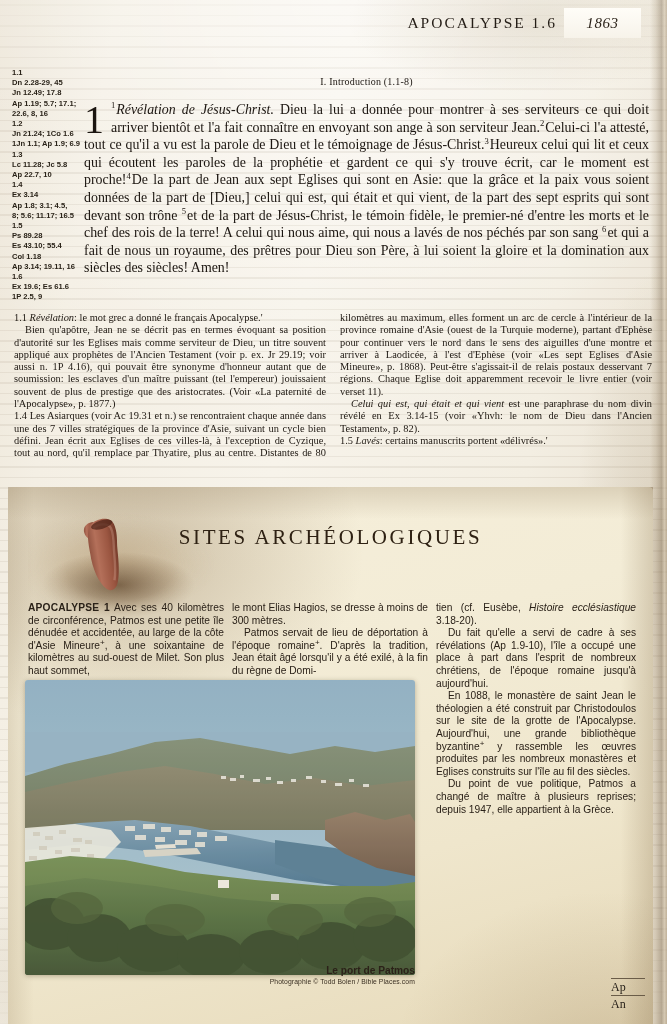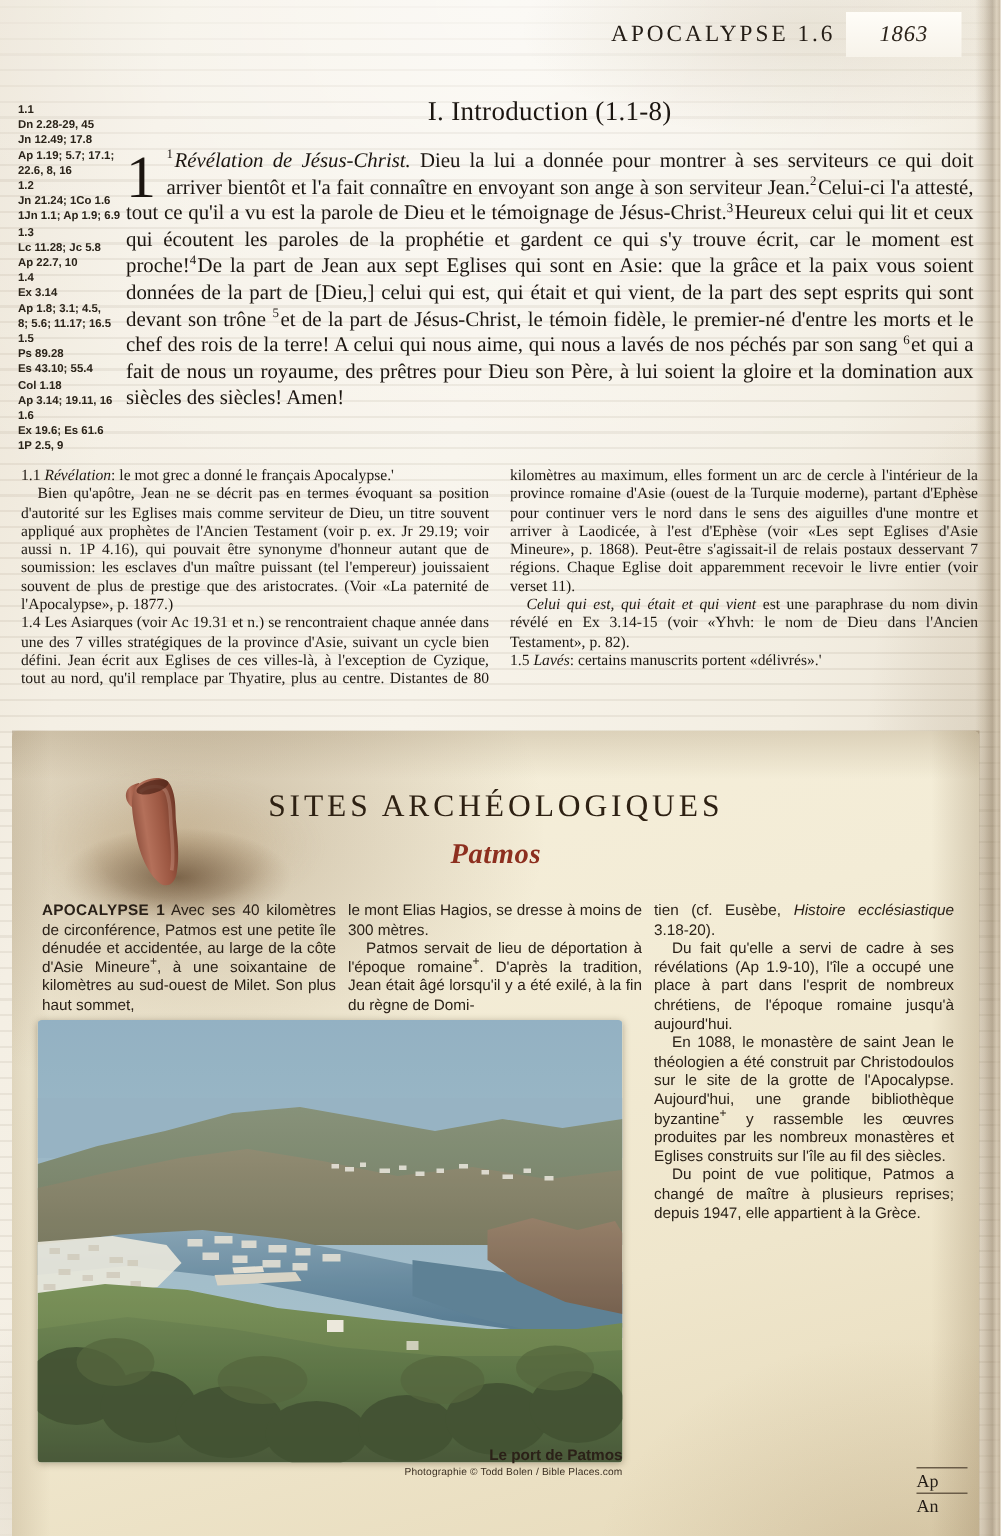--- a/index.html
+++ b/index.html
@@ -61,21 +61,21 @@
     font-size:7.6px;line-height:10.2px;color:#2a2319;font-weight:700;
   }
   #refs div{white-space:nowrap;}
 
   
   #scripture{
     position:absolute;left:84px;top:60px;width:565px;
     color:#1b1510;
   }
   #secttitle{
-    text-align:center;font-size:18px;letter-spacing:.2px;margin:4px 0 14px 0;
+    text-align:center;font-size:10px;letter-spacing:.2px;margin:16px 0 14px 0;
   }
   #body-text{
     font-size:13.9px;line-height:17.6px;text-align:justify;
     text-indent:0;
   }
   #body-text .dropcap{
     float:left;font-size:40px;line-height:33px;
     margin:2px 7px 0 0;font-weight:400;
   }
   sup.v{font-size:8.6px;vertical-align:super;line-height:0;padding-right:1px;}
@@ -251,21 +251,20 @@
           </linearGradient>
         </defs>
         <path d="M25 8 C14 7,12 16,16 22 L21 20 C18 15,20 12,26 12 Z" fill="url(#amg)"></path>
         <path d="M22 10 C30 5,44 7,45 16 C46 24,44 30,42 38 C40 48,38 62,33 72 C30 79,24 81,20 76 C14 68,12 52,14 38 C15 28,16 16,22 10 Z" fill="url(#amg)"></path>
         <path d="M24 14 C30 11,40 13,41 19 C42 25,40 32,38 40 C36 50,34 62,30 70" fill="none" stroke="rgba(255,220,200,.22)" stroke-width="2.4"></path>
         <ellipse cx="33" cy="13" rx="11" ry="4.2" fill="#50261a" opacity=".75"></ellipse>
       </svg>
     </div>
 
     <div id="feature-title">SITES ARCHÉOLOGIQUES</div>
-    <div id="feature-sub">Patmos</div>
 
     <div id="article">
       <div class="col" id="col1">
           <p class=""><span class="lead">APOCALYPSE 1</span><span> Avec ses 40 kilomètres de circonférence, Patmos est une petite île dénudée et accidentée, au large de la côte d'Asie Mineure</span><span class="sup">+</span><span>, à une soixantaine de kilomètres au sud-ouest de Milet. Son plus haut sommet,</span></p>
         </div>
       <div class="col" id="col2">
           <p class=""><span>le mont Elias Hagios, se dresse à moins de 300 mètres.</span></p>
           <p class="ind"><span>Patmos servait de lieu de déportation à l'époque romaine</span><span class="sup">+</span><span>. D'après la tradition, Jean était âgé lorsqu'il y a été exilé, à la fin du règne de Domi-</span></p>
         </div>
       <div class="col" id="col3">

